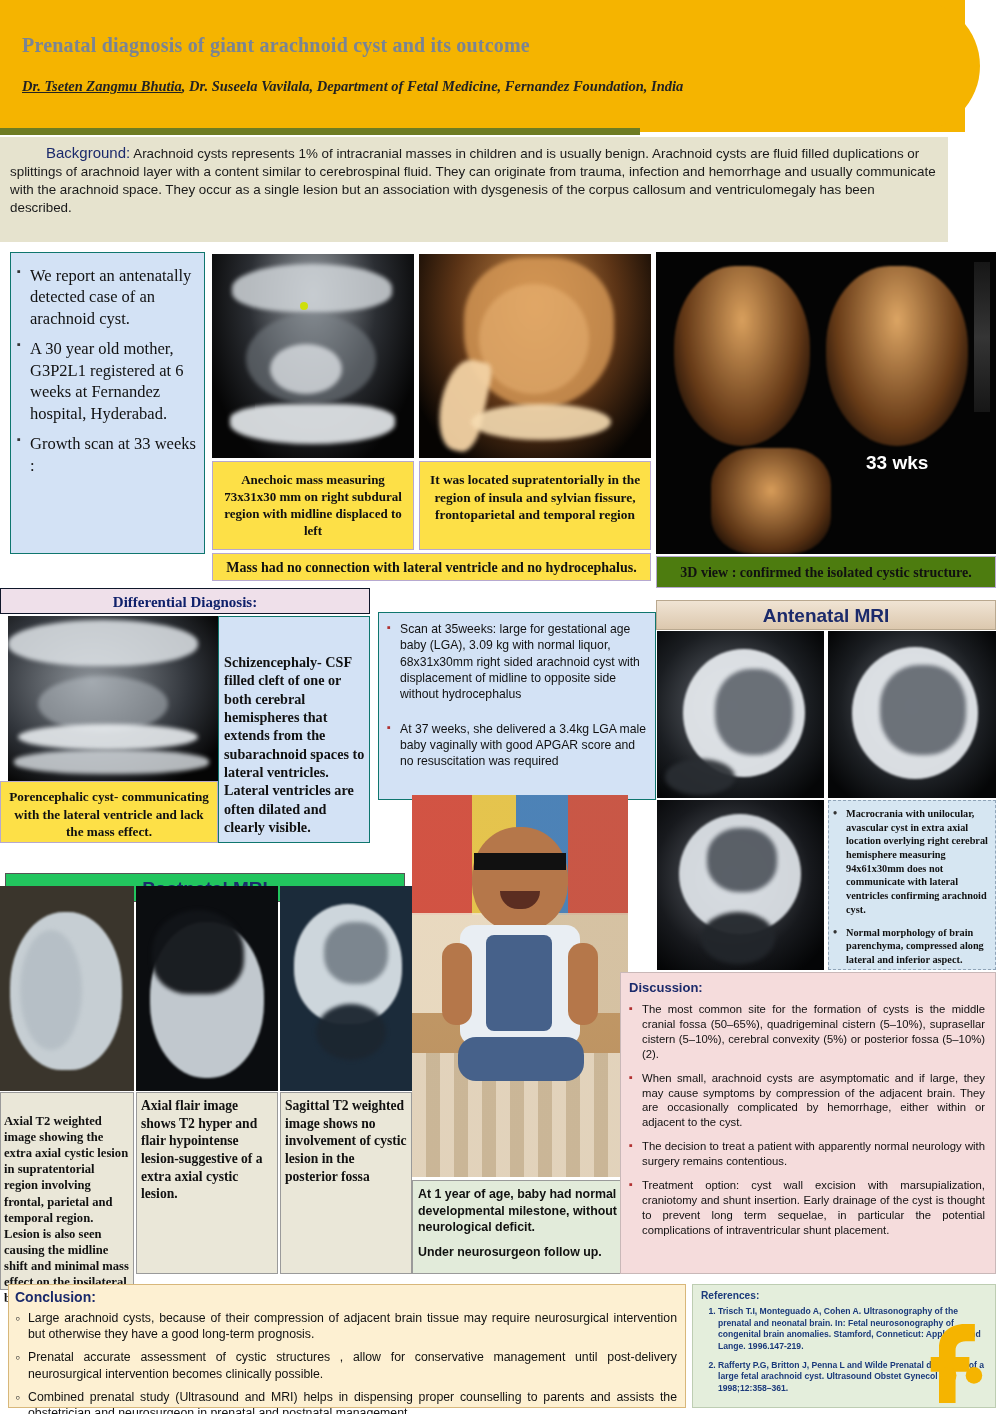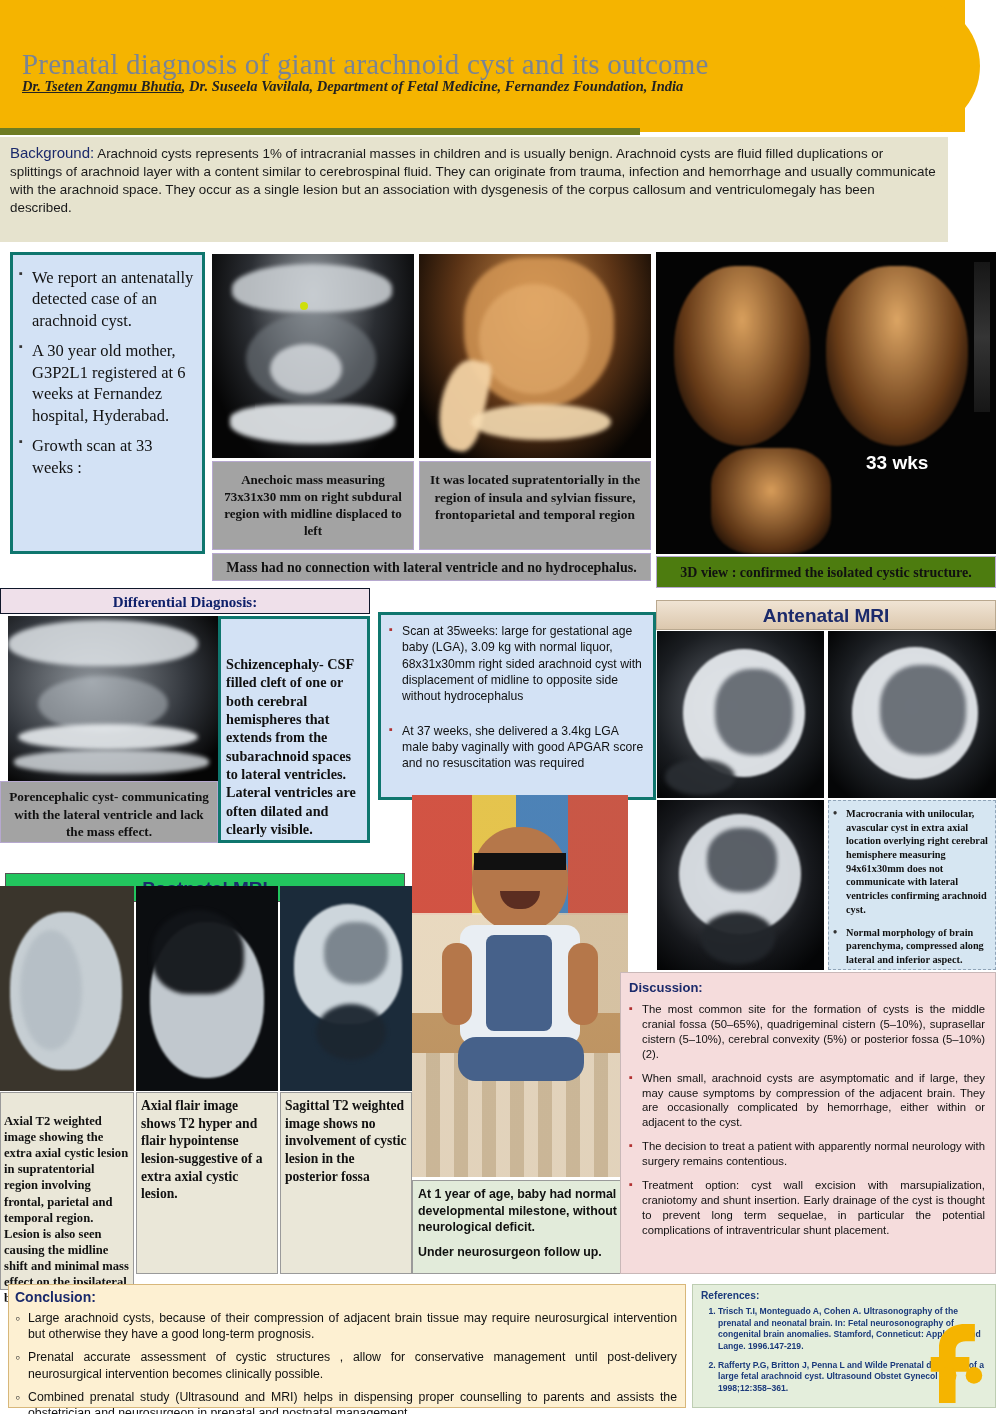--- a/index.html
+++ b/index.html
@@ -5,36 +5,36 @@
   html,body{margin:0;padding:0;background:#fff;}
   body{width:1000px;height:1414px;position:relative;font-family:"Liberation Sans",sans-serif;overflow:hidden;}
   .poster{position:absolute;inset:0;background:#ffffff;}
 
   
   .header{position:absolute;left:0;top:0;width:965px;height:132px;background:#F5B400;
           border-top-right-radius:0;}
   .header-round{position:absolute;left:880px;top:0;width:100px;height:132px;background:#F5B400;
           border-top-right-radius:70px;border-bottom-right-radius:70px;}
   .header-strip{position:absolute;left:0;top:128px;width:640px;height:7px;background:#6E7C24;}
-  .title{position:absolute;left:22px;top:48px;width:900px;font-family:"Liberation Serif",serif;
-         font-weight:normal;font-size:29px;color:#7A8494;letter-spacing:.2px;}
+  .title{position:absolute;left:22px;top:34px;width:900px;font-family:"Liberation Serif",serif;
+         font-weight:bold;font-size:20px;color:#7A8494;letter-spacing:.2px;}
   .authors{position:absolute;left:22px;top:78px;width:900px;font-family:"Liberation Serif",serif;
            font-style:italic;font-weight:bold;font-size:14.5px;color:#222;}
   .authors .lead{text-decoration:underline;}
 
   
   .bg-box{position:absolute;left:0px;top:137px;width:948px;height:105px;background:#E6E3CE;
           padding:6px 10px 0 10px;box-sizing:border-box;}
   .bg-box p{margin:0;font-size:13.4px;line-height:1.33;color:#1a1a1a;text-align:left;}
-  .bg-label{color:#1B2A6B;font-size:15px;font-weight:normal;}
+  .bg-label{color:#1B2A6B;font-size:15px;font-weight:normal;margin-left:36px;}
 
   
   .box{position:absolute;box-sizing:border-box;}
-  .blue{background:#a3a3a3;border:1px solid #B6A8CF;}
-  .bluel{background:#D3E2F5;border:3px solid #0f766e;}
+  .blue{background:#fde047;border:1px solid #B6A8CF;}
+  .bluel{background:#D3E2F5;border:1px solid #0f766e;}
   .lav{background:#4d7c0f;border:1px solid #B6A8CF;}
   .cream{background:#EAE7D8;border:1px solid #9a9a9a;}
   .green{background:#E2EBDA;border:1px solid #9a9a9a;}
   .pink{background:#F5DCDC;border:1px solid #c9b8b8;}
   .img{background:#000;overflow:hidden;position:absolute;}
 
   .serifbold{font-family:"Liberation Serif",serif;font-weight:bold;color:#111;}
   .sans{font-family:"Liberation Sans",sans-serif;color:#111;}
 
   ul.tight{margin:0;padding:0;list-style:none;}

